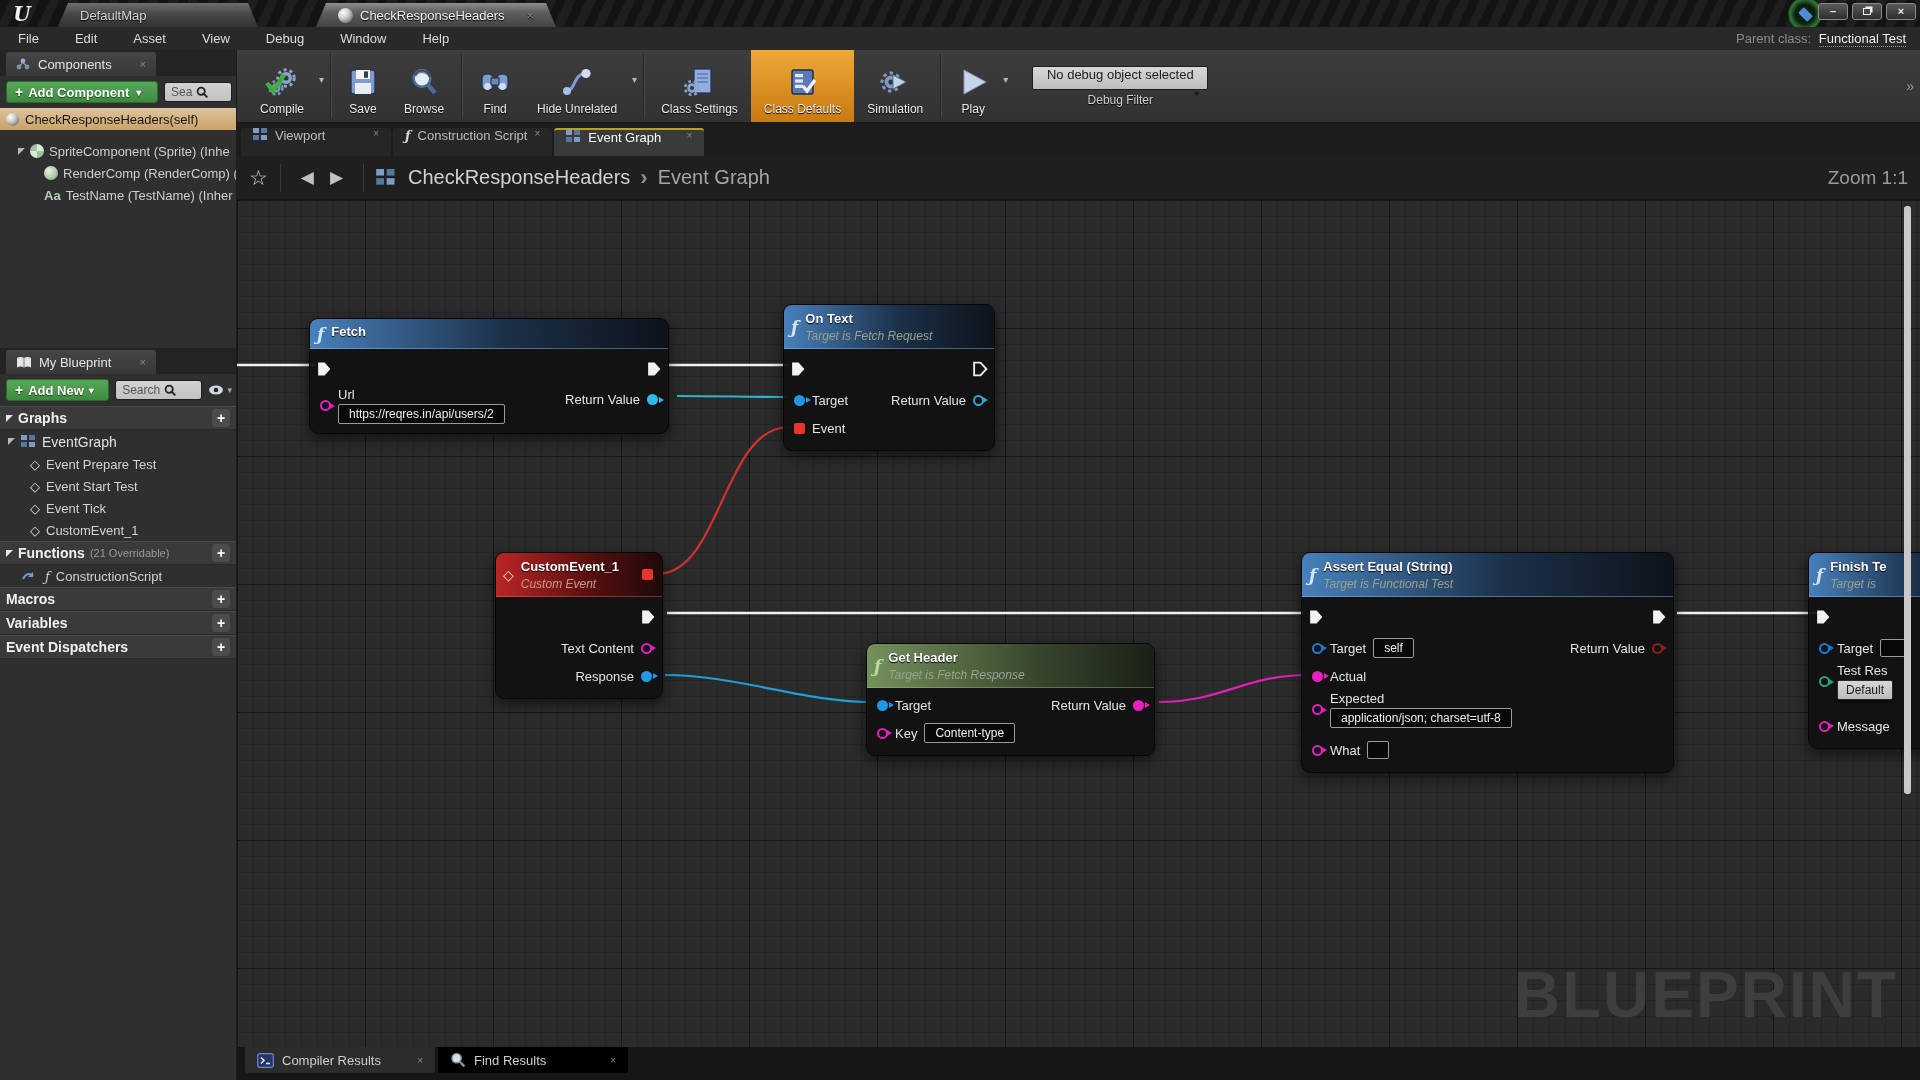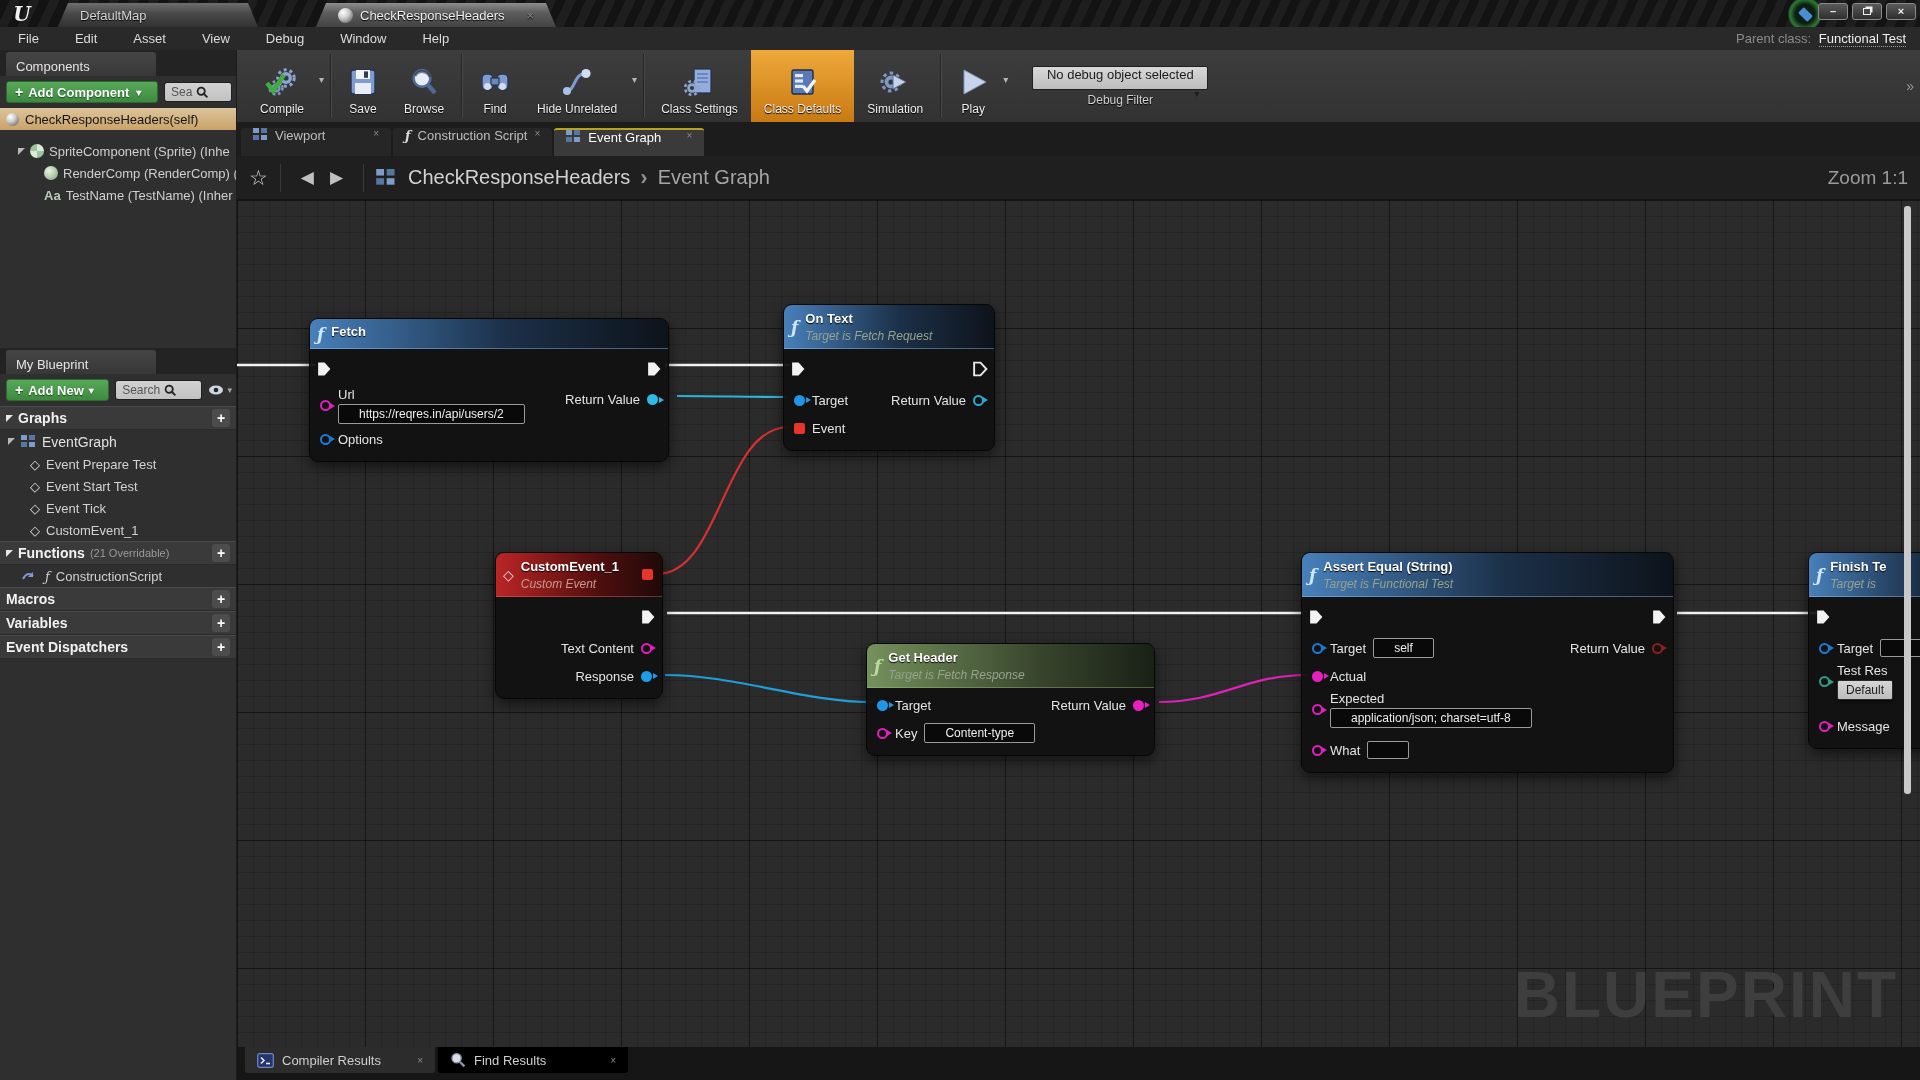--- a/index.html
+++ b/index.html
@@ -54,22 +54,22 @@
   .tsep { width:1px; background:#262626; box-shadow:1px 0 0 #484848; margin:4px 4px; }
   .tcaret { color:#b5b5b5; font-size:10px; align-self:center; margin:0 2px; padding-bottom:14px; }
   .debugblock { display:flex; flex-direction:column; align-items:center; justify-content:center; margin-left:22px; gap:3px; }
   .debugdd { width:176px; height:24px; background:linear-gradient(#d8d8d8,#bdbdbd); border:1px solid #1f1f1f; border-radius:2px;
     color:#1c1c1c; font-size:13px; display:flex; align-items:center; padding:0 8px; gap:6px;flex-direction:column; }
   .debugdd .dcaret { margin-left:auto; color:#1c1c1c; font-size:10px; }
   .dfilter { font-size:12px; color:#cfcfcf; text-shadow:0 1px 1px #000; }
   .tb-overflow { position:absolute; right:6px; top:28px; color:#9a9a9a; font-size:14px; }
   
   .ptabstrip { height:26px; background:#232323; display:flex; align-items:flex-end; padding-left:6px; }
-  .ptab { height:24px; background:linear-gradient(#454545,#383838); border-radius:3px 3px 0 0; display:flex; align-items:flex-start;
-    gap:7px; padding:0 10px; font-size:13px; color:#e4e4e4; min-width:150px;flex-direction:column; }
+  .ptab { height:24px; background:linear-gradient(#454545,#383838); border-radius:3px 3px 0 0; display:flex; align-items:center;
+    gap:7px; padding:0 10px; font-size:13px; color:#e4e4e4; min-width:150px; }
   .ptab .tclose { margin-left:auto; font-size:11px; }
   .greenbtn { background:linear-gradient(#58a85a,#3c8a3e); border:1px solid #2c6b2e; border-radius:3px; height:22px;
     color:#fff; font-weight:bold; font-size:13px; display:flex; align-items:center; gap:5px; padding:0 8px; text-shadow:0 1px 1px #0008; }
   .greenbtn .plus { font-size:14px; }
   .searchbox { background:linear-gradient(#d2d2d2,#c2c2c2); border:1px solid #1f1f1f; border-radius:3px; height:20px;
     color:#555; font-size:12px; display:flex; align-items:center; padding:0 6px; gap:4px; overflow:hidden; white-space:nowrap; }
   .searchbox svg { flex:none; color:#222; }
   .addrow { display:flex; align-items:center; gap:6px; padding:5px 4px 5px 6px; }
   .selrow { height:22px; background:linear-gradient(#ddc49c,#c9a268); display:flex; align-items:center; gap:6px; padding:0 6px;
     color:#151515; font-size:13px; white-space:nowrap; overflow:hidden; }
@@ -137,21 +137,21 @@
   .outgrp { margin-left:auto; }
   .col { display:flex; flex-direction:column; gap:2px; }
   .plabel { white-space:nowrap; }
   .pin { width:11px; height:11px; border-radius:50%; position:relative; flex:none; background:var(--c); }
   .pin::after { content:""; position:absolute; left:calc(100% + 1px); top:50%; transform:translateY(-50%);
     border-top:3.5px solid transparent; border-bottom:3.5px solid transparent; border-left:5px solid var(--c); }
   .pin.hollow { width:11px; height:11px; background:transparent; border:2.5px solid var(--c); }
   .pin.square { border-radius:2px; background:#e8352a; } .pin.square::after { display:none; }
   .exec path { fill:#f2f2f2; } .exec.hollow path { fill:none; stroke:#e8e8e8; stroke-width:1.8px; }
   .textbox { background:#090909; border:1px solid #9a9a9a; border-radius:2px; color:#eee; font-size:12px;
-    padding:2px 20px; white-space:nowrap; min-width:18px; min-height:18px; display:inline-block; }
+    padding:2px 10px; white-space:nowrap; min-width:18px; min-height:18px; display:inline-block; }
   .ddbox { background:linear-gradient(#d6d6d6,#bdbdbd); border:1px solid #2a2a2a; border-radius:2px; color:#1c1c1c;
     font-size:12px; padding:2px 8px; white-space:nowrap; box-shadow:0 2px 3px #0007; }
   
   .bottombar { height:33px; background:#161616; display:flex; align-items:flex-start; gap:3px; padding:0 0 0 8px; }
   .btab { height:26px; display:flex; align-items:center; gap:8px; padding:0 12px; font-size:13px; color:#cfcfcf;
     background:#2c2c2c; border-radius:0 0 3px 3px; min-width:190px; }
   .btab.dim { background:#000000; }
   .btab .tclose { margin-left:auto; font-size:10px; }
   .gridicon rect { fill:#7e9cc8; } .gridicon rect.d { fill:#56779f; }
 </style>
@@ -538,26 +538,20 @@
               <div class="col">
                 <span class="plabel">Url</span>
                 <span class="textbox">https://reqres.in/api/users/2</span>
               </div>
             </div>
             <div class="outgrp" style="margin-top:5px;">
               <span class="plabel">Return Value</span>
               <span class="pin" style="--c:#2fb9e8;"></span>
             </div>
           </div>
-          <div class="row">
-            <div class="ingrp">
-              <span class="pin hollow" style="--c:#1d7ad2;"></span>
-              <span class="plabel">Options</span>
-            </div>
-          </div>
         </div>
       </div>
 
       <div class="node" style="left:546px;top:104px;width:212px;">
         <div class="nhead hdr-blue two">
           <span class="ficon">ƒ</span>
           <span class="ntitle">On Text</span>
           <span class="nsub">Target is Fetch Request</span>
         </div>
         <div class="nbody">

